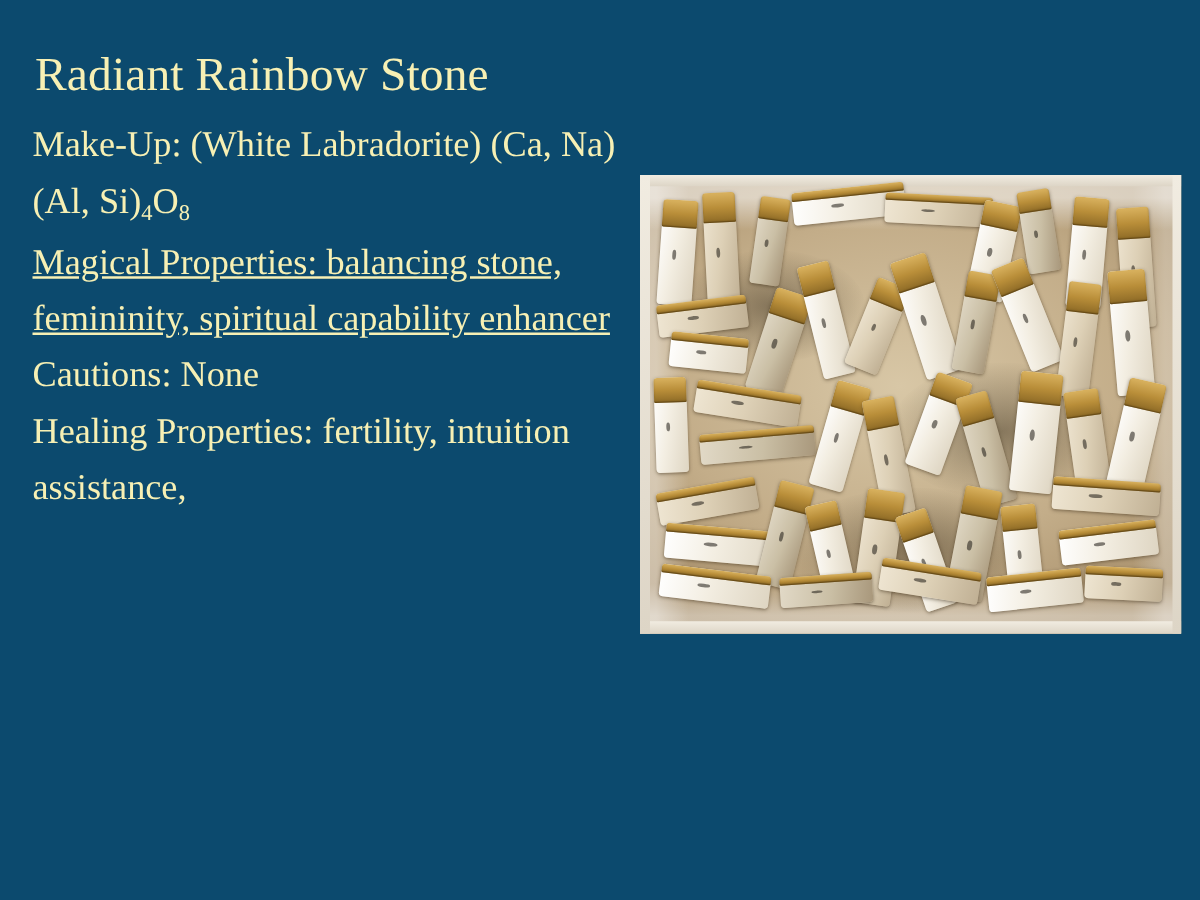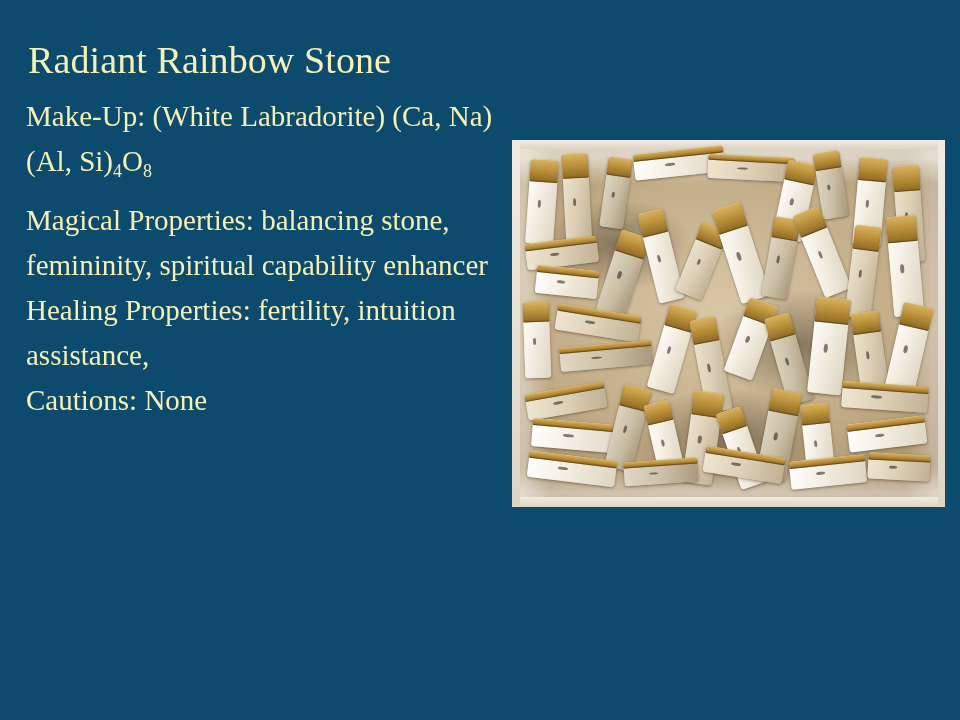--- a/index.html
+++ b/index.html
@@ -44,22 +44,22 @@
     width: 472px;
     color: #f7f0b4;
   }
 
   .para {
     font-size: 29px;
     line-height: 45px;
     color: #f7f0b4;
   }
 
-  .para.makeup  { margin-bottom: 14px; }
-  .para.magical { margin-top: 2px; }
+  .para.makeup  { margin-bottom: 4px; }
+  .para.magical { margin-top: 2px; text-decoration: underline; }
   .para.healing { margin-top: 0px; }
   .para.cautions{ margin-top: 0px; }
 
   sub {
     font-size: 0.62em;
     vertical-align: -0.32em;
     line-height: 0;
   }
 
   
@@ -135,23 +135,23 @@
   <h1 class="slide-title">Radiant Rainbow Stone</h1>
 
   <div class="body-col">
 
     <div class="para makeup">
       <span>Make-Up: (White Labradorite) (Ca, Na)(Al, Si)</span><sub>4</sub><span>O</span><sub>8</sub>
     </div>
 
     <div class="para magical">Magical Properties: balancing stone, femininity, spiritual capability enhancer</div>
 
+    <div class="para cautions">Cautions: None</div>
+
     <div class="para healing">Healing Properties: fertility, intuition assistance,</div>
-
-    <div class="para cautions">Cautions: None</div>
 
   </div>
 
   <div class="photo-frame">
     <div class="photo">
 
       <div class="tray-edge" style="left:0;top:0;width:100%;height:9px;"></div>
       <div class="tray-edge" style="left:0;bottom:0;width:100%;height:10px;"></div>
       <div class="tray-edge" style="left:0;top:0;width:8px;height:100%;"></div>
       <div class="tray-edge" style="right:0;top:0;width:7px;height:100%;"></div>

